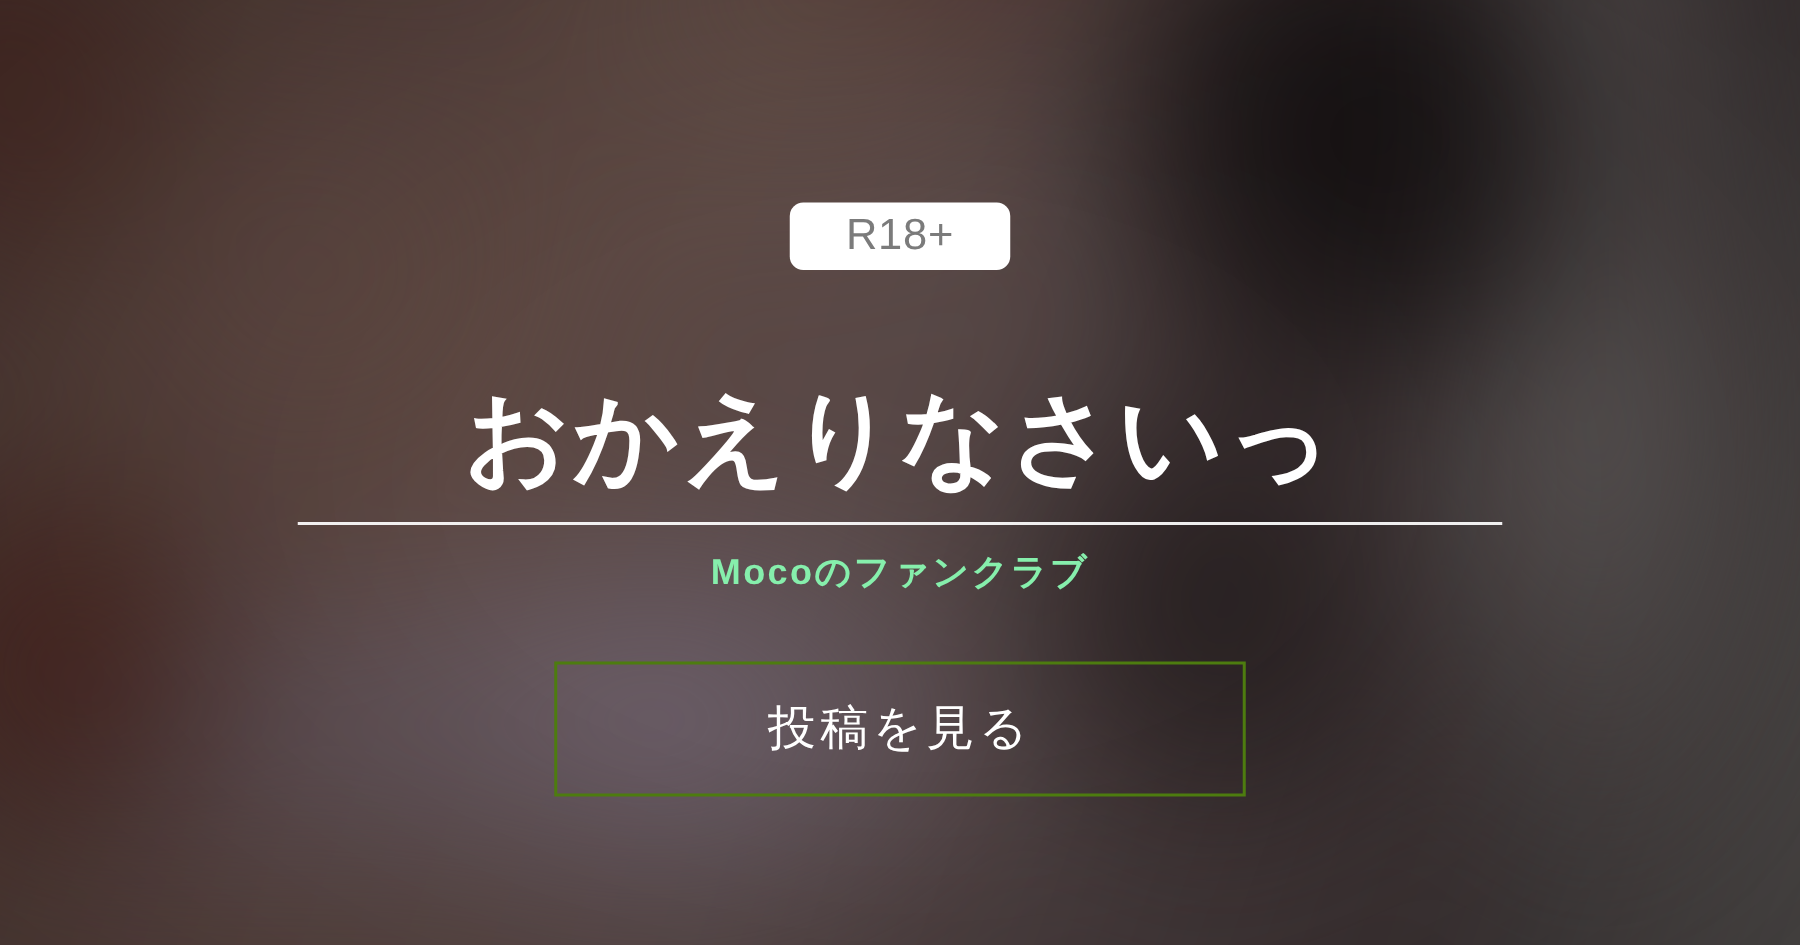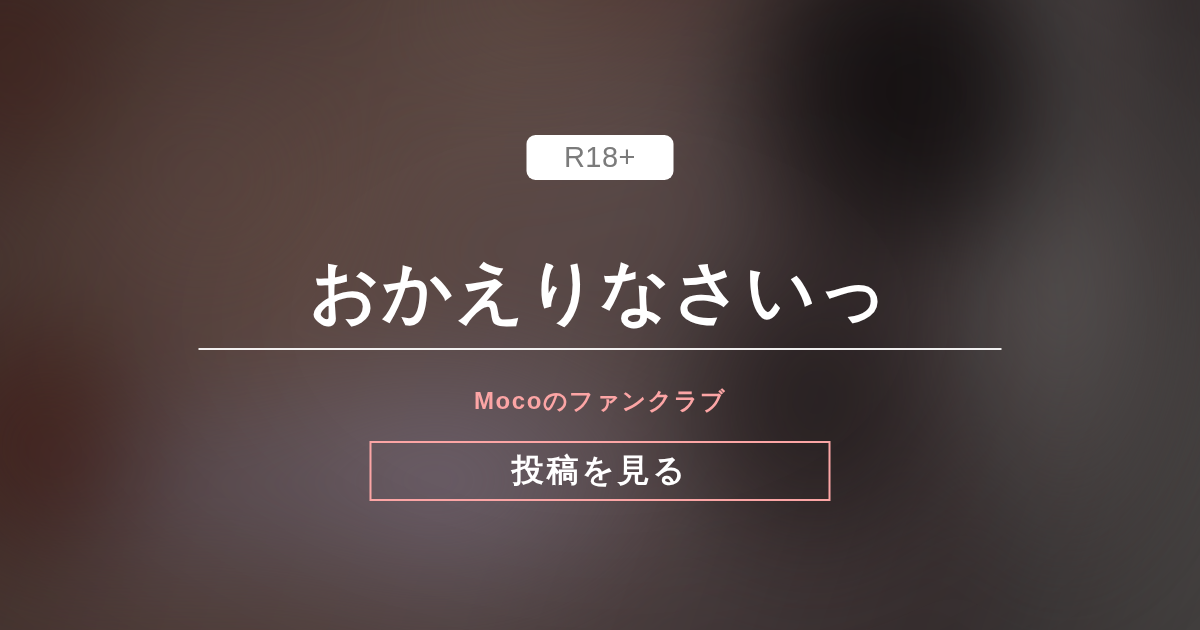--- a/index.html
+++ b/index.html
@@ -134,41 +134,40 @@
     background: #ffffff;
     opacity: 0.92;
   }
 
   .subtitle {
     position: absolute;
     top: 365px;
     left: 0;
     right: 0;
     text-align: center;
-    color: #fca5a5;
+    color: #86efac;
     font-size: 24px;
     font-weight: 700;
     letter-spacing: 1.6px;
     white-space: nowrap;
-    margin-top: 20px;
   }
 
   .cta-button {
     position: absolute;
     top: 441px;
     left: 50%;
     transform: translateX(-50%);
     width: 461px;
-    height: 60px;
+    height: 90px;
     box-sizing: border-box;
-    border: 2px solid #fca5a5;
+    border: 2px solid #4d7c0f;
     background: transparent;
     color: #ffffff;
     font-size: 32px;
-    font-weight: 700;
+    font-weight: 400;
     letter-spacing: 3px;
     display: flex;
     align-items: center;
     justify-content: center;
     cursor: pointer;
     font-family: inherit;
     padding: 0;
   }
 </style>
 </head>

